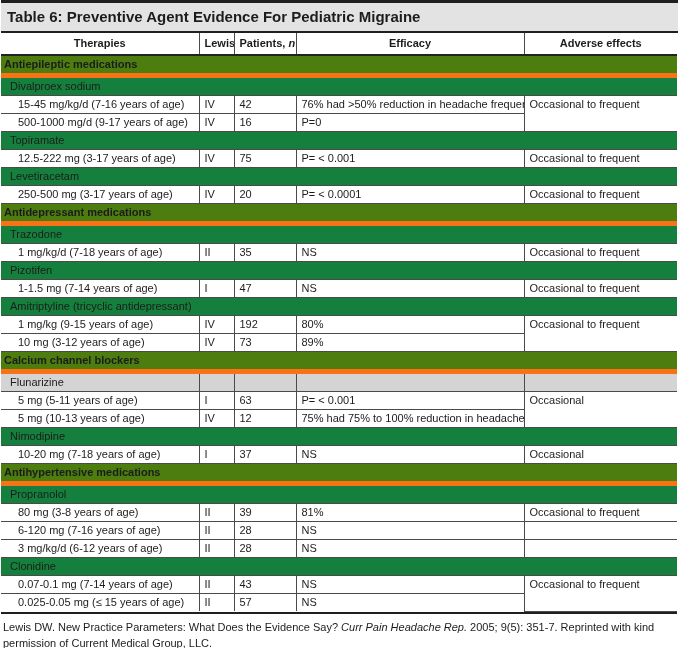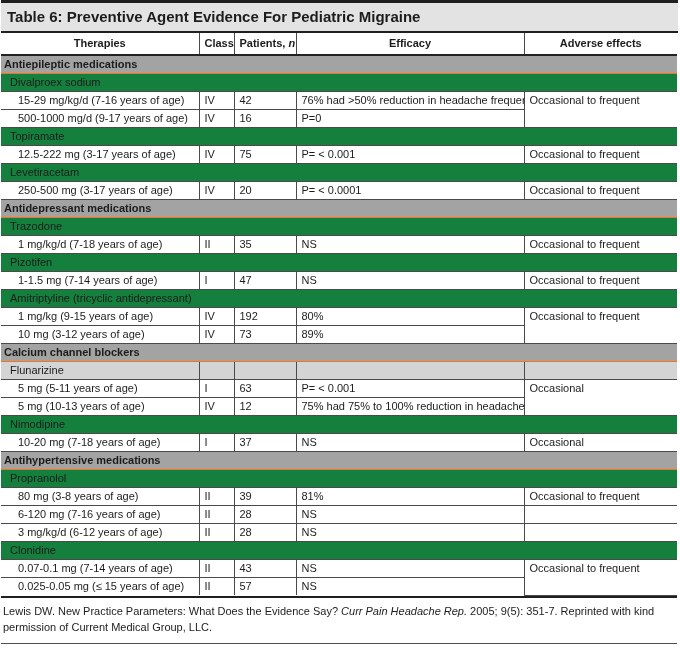--- a/index.html
+++ b/index.html
@@ -36,24 +36,24 @@
   }
   th{
     text-align:center;font-weight:bold;
     padding-top:4px;padding-bottom:4px;
     border-bottom:2px solid #222222;
     border-left:1px solid #4a4a4a;
   }
   th:first-child{border-left:none;}
 
   td.sec{
-    background:#a3a3a3;
+    background:#4d7c0f;
     font-weight:bold;
     border-top:1px solid #4a4a4a;
-    border-bottom:1px solid #f97316;
+    border-bottom:5px solid #f97316;
     padding-left:3px;
   }
   td.sub{
     background:#15803d;
     border-top:1px solid #4a4a4a;
     border-bottom:1px solid #4a4a4a;
     padding-left:9px;
   }
   td.subcell{
     background:#d4d4d4;
@@ -87,36 +87,36 @@
     <colgroup>
       <col style="width:198px">
         <col style="width:35px">
         <col style="width:62px">
         <col style="width:228px">
         <col style="width:153px">
     </colgroup>
     <thead>
       <tr>
         <th>Therapies</th>
-        <th>Class</th>
+        <th>Lewis</th>
         <th><span>Patients, </span><i>n</i></th>
         <th>Efficacy</th>
         <th>Adverse effects</th>
       </tr>
     </thead>
     <tbody>
       <tr>
           <td class="sec" colspan="5">Antiepileptic medications</td>
         </tr>
       <tr>
           <td class="sub" colspan="5">Divalproex sodium</td>
         </tr>
 
       <tr>
-        <td class="d t">15-29 mg/kg/d (7-16 years of age)</td>
+        <td class="d t">15-45 mg/kg/d (7-16 years of age)</td>
         <td class="d">IV</td>
         <td class="d">42</td>
         <td class="d">76% had &gt;50% reduction in headache frequency</td>
         <td class="d a" rowspan="2">Occasional to frequent</td>
       </tr>
       <tr>
         <td class="d t">500-1000 mg/d (9-17 years of age)</td>
         <td class="d">IV</td>
         <td class="d">16</td>
         <td class="d">P=0</td>

